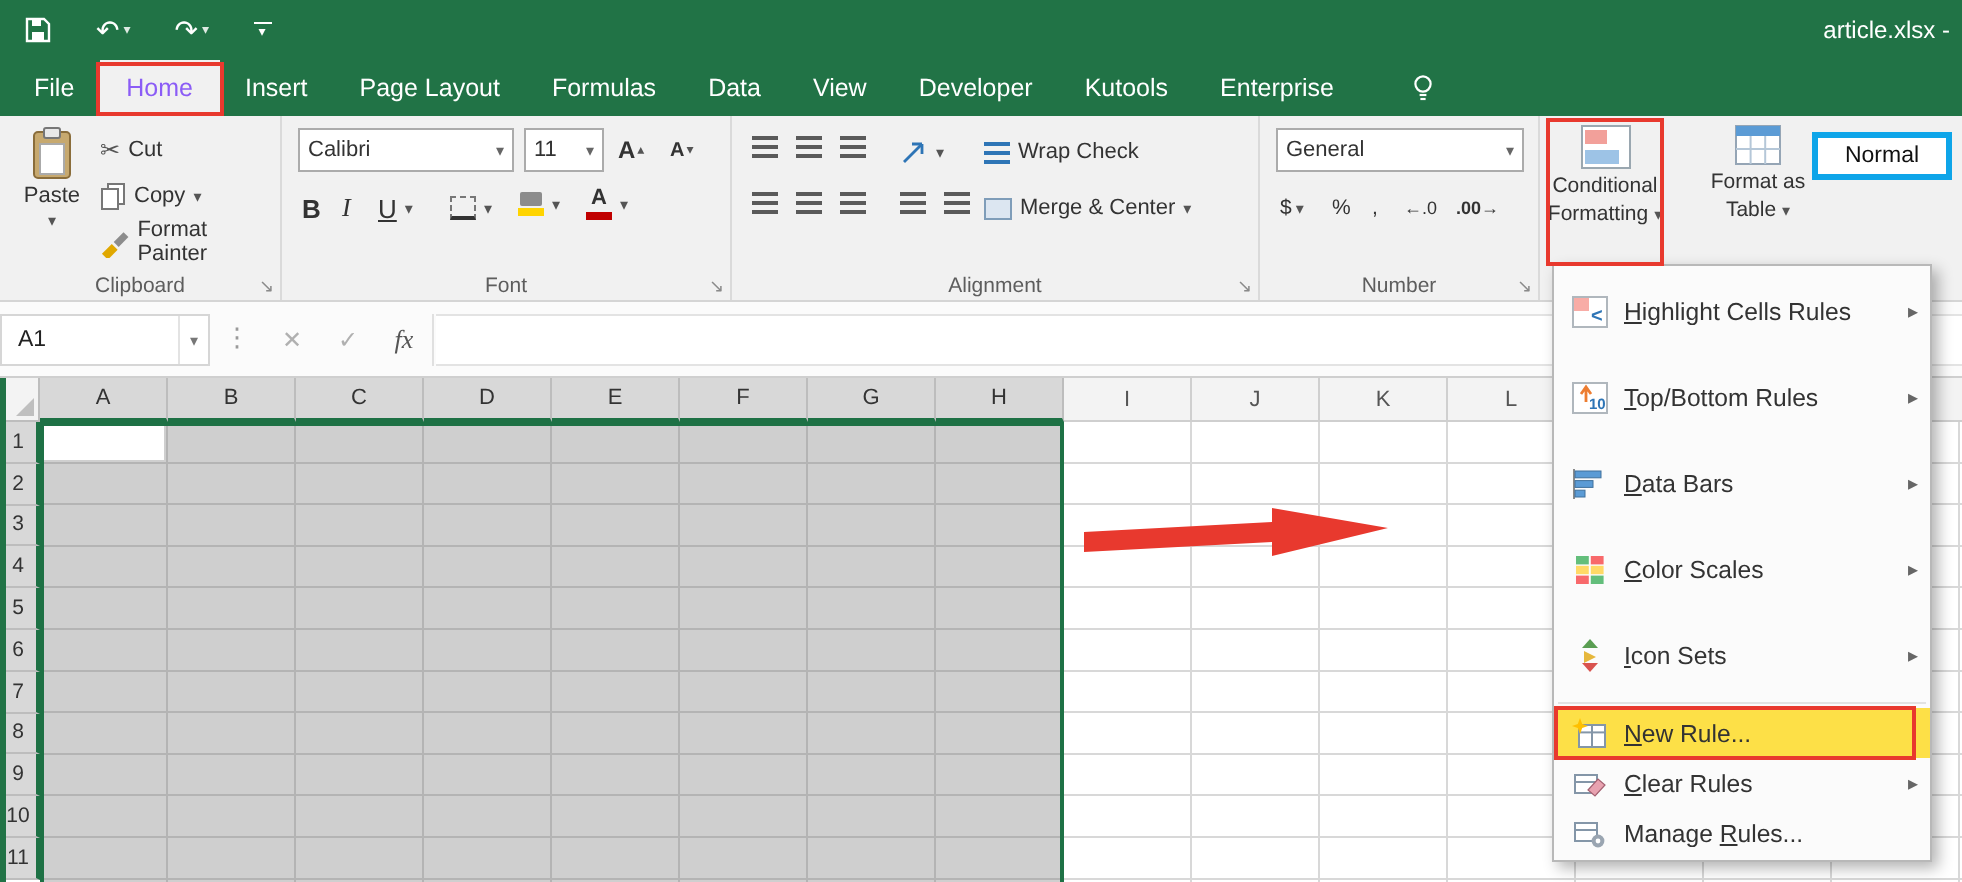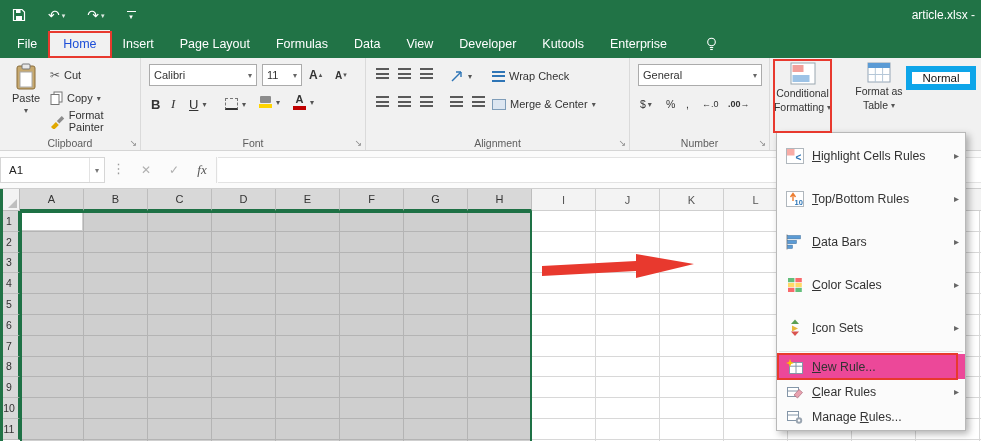--- a/index.html
+++ b/index.html
@@ -13,21 +13,21 @@
   .qat .qbtn{display:flex;align-items:center;gap:2px;color:#fff;font-size:14px;line-height:1;cursor:default;}
   .qat .tiny-dd{font-size:7px;opacity:.85;}
   .qat-custom{display:inline-flex;flex-direction:column;align-items:center;line-height:1;}
   .qat-custom .bar{width:9px;border-top:1.5px solid #fff;margin-bottom:1px;}
   .qat-custom .chv{font-size:7px;}
   .title-file{position:absolute;right:6px;top:0;height:30px;display:flex;align-items:center;font-size:12px;color:#fff;}
 
   
   .tabbar{position:absolute;left:0;top:30px;right:0;height:28px;background:#217346;display:flex;align-items:stretch;color:#fff;padding-left:4px;}
   .tab{display:flex;align-items:center;padding:0 13px;font-size:12.5px;white-space:nowrap;position:relative;cursor:default;}
-  .tab.active{background:#f1f1f1;color:#1d4ed8;}
+  .tab.active{background:#f1f1f1;color:#8b5cf6;}
   .tellme{display:flex;align-items:center;gap:6px;margin-left:26px;font-size:12px;color:rgba(255,255,255,.95);}
 
   
   .ribbon{position:absolute;left:0;top:58px;right:0;height:93px;background:#f1f1f1;border-bottom:1px solid #d5d5d5;}
   .group{position:absolute;top:0;height:100%;border-right:1px solid #dadada;}
   .glabel{position:absolute;bottom:1px;left:0;right:0;text-align:center;font-size:10.5px;color:#5d5d5d;}
   .launcher{position:absolute;right:3px;bottom:2px;font-size:9px;color:#8a8a8a;}
   .bigbtn{position:absolute;display:flex;flex-direction:column;align-items:center;justify-content:flex-start;gap:2px;font-size:11px;color:#333;text-align:center;cursor:default;}
   .btn-sm{position:absolute;display:flex;align-items:center;gap:4px;font-size:11px;color:#333;height:20px;cursor:default;}
   .combo{position:absolute;background:#fff;border:1px solid #ababab;display:flex;align-items:center;font-size:11px;color:#333;padding:0 4px;height:22px;}
@@ -39,21 +39,21 @@
   .fmt-i{font-style:italic;font-size:13px;font-family:"Liberation Serif",serif;color:#333;}
   .fmt-u{text-decoration:underline;font-size:13px;color:#333;}
   .border-icon{display:inline-block;width:13px;height:12px;border:1px dashed #777;border-bottom:2px solid #333;}
   .colorbar-wrap{display:inline-flex;flex-direction:column;align-items:center;line-height:1;}
   .colorbar-wrap .letter{font-size:11px;font-weight:bold;color:#333;}
   .fillbar{width:13px;height:4px;background:#ffd400;margin-top:1px;}
   .fontbar{width:13px;height:4px;background:#c00000;margin-top:1px;}
   .bucket{width:11px;height:7px;background:#8c8c8c;border-radius:1px;}
   .merge-icon{display:inline-block;width:14px;height:11px;border:1px solid #7f9db9;background:#dce6f1;}
   .numbtn{position:absolute;font-size:10.5px;color:#333;display:flex;align-items:center;gap:2px;height:20px;cursor:default;}
-  .style-box{position:absolute;height:24px;display:flex;align-items:center;justify-content:center;font-size:11.5px;border:6px solid #0ea5e9;background:#fff;color:#111;cursor:default;}
+  .style-box{position:absolute;height:24px;display:flex;align-items:center;justify-content:center;font-size:11.5px;border:3px solid #0ea5e9;background:#fff;color:#111;cursor:default;}
   .style-check{background:#a6a6a6;color:#fff;font-weight:bold;border:1px solid #6e6e6e;}
 
   
   .formulabar{position:absolute;left:0;top:151px;right:0;height:38px;background:#fbfbfb;border-bottom:1px solid #cfcfcf;}
   .namebox{position:absolute;left:0;top:6px;width:105px;height:26px;background:#fff;border:1px solid #d6d6d6;display:flex;align-items:center;font-size:11.5px;padding-left:8px;color:#222;}
   .namebox .dd{margin-left:auto;padding:0 5px;font-size:8px;color:#777;border-left:1px solid #e3e3e3;align-self:stretch;display:flex;align-items:center;}
   .fb-dots{position:absolute;left:112px;top:10px;color:#9a9a9a;font-size:13px;}
   .fb-btns{position:absolute;left:132px;top:6px;height:26px;display:flex;align-items:center;gap:0;border-right:1px solid #e0e0e0;}
   .fb-btns span{width:28px;text-align:center;font-size:12px;color:#b0b0b0;}
   .fb-btns .fx{font-family:"Liberation Serif",serif;font-style:italic;color:#555;font-size:13px;}
@@ -80,21 +80,21 @@
 
   
   .cfmenu{position:absolute;left:776px;top:132px;width:190px;background:#fbfbfb;border:1px solid #b8b8b8;box-shadow:3px 3px 7px rgba(0,0,0,.3);z-index:10;padding:1px 0;}
   .mi{display:flex;align-items:center;height:43px;padding:0 4px 0 5px;position:relative;cursor:default;}
   .mi.small{height:25px;}
   .mi-icon{width:26px;display:flex;align-items:center;justify-content:center;flex:0 0 26px;}
   .mi-label{font-size:12.3px;color:#333;padding-left:4px;white-space:nowrap;}
   .mi-label .key{text-decoration:underline;}
   .mi-sub{margin-left:auto;font-size:10px;color:#666;padding-right:2px;}
   .msep{height:1px;background:#e2e2e2;margin:2px 2px;}
-  .mi.hover{background:#ec4899;}
+  .mi.hover{background:#fde047;}
 
   
   .red-outline{position:absolute;border:2px solid #e8392e;pointer-events:none;z-index:20;}
   .arrow-svg{position:absolute;left:540px;top:245px;z-index:6;}
 </style>
 </head>
 <body>
 
 <div class="app">
 

